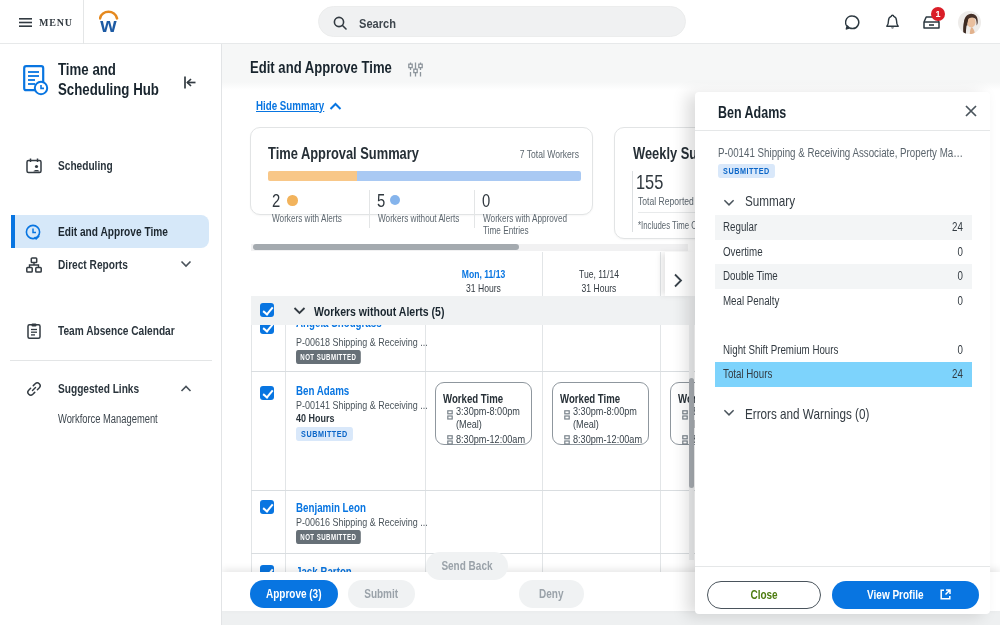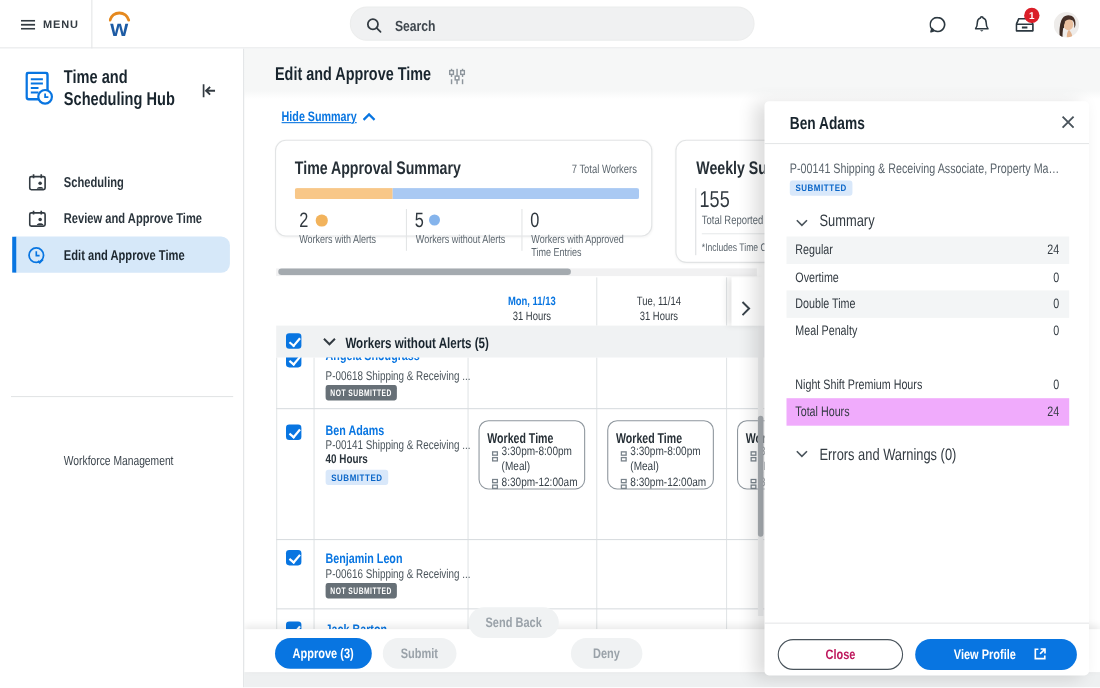--- a/index.html
+++ b/index.html
@@ -6,21 +6,21 @@
 html,body { width:1000px; height:625px; overflow:hidden; }
 body { font-family:"Liberation Sans", sans-serif; background:#fff; position:relative; }
 .abs { position:absolute; }
 .sx  { transform:scaleX(.78); transform-origin:left center; white-space:nowrap; }
 .sxc { transform:scaleX(.78); transform-origin:center center; white-space:nowrap; }
 .sxr { transform:scaleX(.78); transform-origin:right center; white-space:nowrap; }
 
 
 #topbar { position:absolute; left:0; top:0; width:1000px; height:44px; background:#fff; border-bottom:1px solid #e7e9ea; z-index:50; }
 #topbar .vdiv { position:absolute; left:83px; top:0; width:1px; height:44px; background:#e4e6e7; }
-#menu-txt { position:absolute; left:39px; top:17px; font-size:10px; font-weight:bold; letter-spacing:0.8px; color:#333b42; }
+#menu-txt { position:absolute; left:39px; top:17px; font-size:10px; font-weight:bold; letter-spacing:0.8px; color:#333b42;font-family:Liberation Serif, serif; }
 #searchpill { position:absolute; left:318px; top:6px; width:368px; height:31px; background:#f0f1f2; border:1px solid #eceded; border-radius:16px; }
 #searchtxt { position:absolute; left:359px; top:16px; font-size:13.5px; font-weight:bold; color:#3f474e; transform:scaleX(.82); transform-origin:left top; }
 
 
 #sidebar { position:absolute; left:0; top:44px; width:222px; height:581px; background:#fff; border-right:1px solid #e2e4e6; z-index:40; }
 #sb-title { position:absolute; left:58px; top:16px; font-size:17px; font-weight:bold; color:#19252e; line-height:20px; transform:scaleX(.78); transform-origin:left top; }
 .nav-item { position:absolute; left:0; width:222px; height:33px; }
 .nav-item .txt { position:absolute; left:58px; top:9px; font-size:13px; font-weight:bold; color:#2a343c; transform:scaleX(.78); transform-origin:left top; white-space:nowrap; }
 .nav-item .ico { position:absolute; left:26px; top:8.5px; width:16px; height:16px; }
 .nav-sel { left:11px !important; width:198px !important; background:#d6e8f9; border-left:4px solid #0875e1; border-radius:0 8px 8px 0; }
@@ -140,39 +140,64 @@
   <div class="nav-item" style="top:105px">
     <svg class="ico" viewBox="0 0 16 16">
         <rect x="1" y="2.5" width="14" height="12" rx="1.5" fill="none" stroke="#333b42" stroke-width="1.5"></rect>
         <line x1="4.5" y1="0.5" x2="4.5" y2="4" stroke="#333b42" stroke-width="1.5"></line>
         <line x1="11.5" y1="0.5" x2="11.5" y2="4" stroke="#333b42" stroke-width="1.5"></line>
         <circle cx="10.5" cy="8.5" r="1.6" fill="#333b42"></circle>
         <path d="M 7.5 13.5 c 0 -2 6 -2 6 0 z" fill="#333b42"></path>
       </svg>
     <div class="txt">Scheduling</div>
   </div>
-  <div class="nav-item" style="top:138px">
-    <svg class="ico" viewBox="0 0 16 16">
-        <rect x="1" y="2.5" width="14" height="12" rx="1.5" fill="none" stroke="#333b42" stroke-width="1.5"></rect>
-        <line x1="4.5" y1="0.5" x2="4.5" y2="4" stroke="#333b42" stroke-width="1.5"></line>
-        <line x1="11.5" y1="0.5" x2="11.5" y2="4" stroke="#333b42" stroke-width="1.5"></line>
-        <circle cx="10.5" cy="8.5" r="1.6" fill="#333b42"></circle>
-        <path d="M 7.5 13.5 c 0 -2 6 -2 6 0 z" fill="#333b42"></path>
-      </svg>
-    <div class="txt">Review and Approve Time</div>
-  </div>
   <div class="nav-item nav-sel" style="top:171px">
     <svg class="ico" viewBox="0 0 16 16">
         <circle cx="8" cy="8" r="6.6" fill="none" stroke="#0875e1" stroke-width="1.6"></circle>
         <path d="M 8 4.5 V 8.4 H 11" fill="none" stroke="#0875e1" stroke-width="1.5"></path>
         <path d="M 9.5 13.2 l 1.6 1.6 l 3 -3" fill="none" stroke="#0875e1" stroke-width="1.7"></path>
       </svg>
     <div class="txt">Edit and Approve Time</div>
   </div>
+  <div class="nav-item" style="top:204px">
+    <svg class="ico" viewBox="0 0 16 16">
+        <rect x="5.3" y="1" width="5.4" height="4.6" rx="0.8" fill="none" stroke="#333b42" stroke-width="1.5"></rect>
+        <rect x="0.8" y="10.4" width="5.4" height="4.6" rx="0.8" fill="none" stroke="#333b42" stroke-width="1.5"></rect>
+        <rect x="9.8" y="10.4" width="5.4" height="4.6" rx="0.8" fill="none" stroke="#333b42" stroke-width="1.5"></rect>
+        <path d="M 8 5.6 V 8 M 3.5 10.4 V 8 H 12.5 V 10.4" fill="none" stroke="#333b42" stroke-width="1.4"></path>
+      </svg>
+    <div class="txt">Direct Reports</div>
+    <svg class="abs" style="right:30px;top:12px" width="12" height="8" viewBox="0 0 12 8">
+        <path class="chev" d="M 1.5 1.5 L 6 6 L 10.5 1.5"></path>
+      </svg>
+  </div>
+  <div class="nav-item" style="top:270px">
+    <svg class="ico" viewBox="0 0 16 16">
+        <rect x="2" y="1.8" width="12" height="13.4" rx="1.5" fill="none" stroke="#333b42" stroke-width="1.5"></rect>
+        <rect x="5.5" y="0.4" width="5" height="3" rx="1" fill="#333b42"></rect>
+        <line x1="5" y1="6.5" x2="11" y2="6.5" stroke="#333b42" stroke-width="1.3"></line>
+        <line x1="5" y1="9.2" x2="11" y2="9.2" stroke="#333b42" stroke-width="1.3"></line>
+        <line x1="5" y1="11.9" x2="9" y2="11.9" stroke="#333b42" stroke-width="1.3"></line>
+      </svg>
+    <div class="txt">Team Absence Calendar</div>
+  </div>
   <div id="sb-div"></div>
+  <div class="nav-item" style="top:328px">
+    <svg class="ico" viewBox="0 0 16 16">
+        <g stroke="#333b42" stroke-width="1.5" fill="none" stroke-linecap="round">
+          <path d="M 6.5 9.5 L 9.5 6.5"></path>
+          <path d="M 7.3 4.6 L 9.2 2.7 a 2.9 2.9 0 0 1 4.1 4.1 L 11.4 8.7"></path>
+          <path d="M 8.7 11.4 L 6.8 13.3 a 2.9 2.9 0 0 1 -4.1 -4.1 L 4.6 7.3"></path>
+        </g>
+      </svg>
+    <div class="txt">Suggested Links</div>
+    <svg class="abs" style="right:30px;top:13px" width="12" height="8" viewBox="0 0 12 8">
+        <path class="chev" d="M 1.5 6 L 6 1.5 L 10.5 6"></path>
+      </svg>
+  </div>
   <div class="abs sx" style="left:58px;top:368px;font-size:12px;color:#3c454d">Workforce Management</div>
 </div>
 
 <div id="heading">Edit and Approve Time</div>
 
 <svg class="abs" style="left:408px;top:62px;z-index:2" width="15" height="15" viewBox="0 0 15 15">
   <g stroke="#8d959c" stroke-width="1.3" fill="#fff">
     <line x1="2.5" y1="0.5" x2="2.5" y2="2.2"></line>
       <rect x="0.8" y="2.2" width="3.4" height="3.4"></rect>
       <line x1="2.5" y1="5.6" x2="2.5" y2="8"></line>
@@ -351,29 +376,29 @@
   <svg class="abs" style="left:28px;top:107px" width="12" height="8" viewBox="0 0 13 8">
       <path d="M 1.5 1 L 6.5 6 L 11.5 1" fill="none" stroke="#4a545c" stroke-width="1.6"></path>
     </svg>
   <div class="abs sx" style="left:50px;top:100px;font-size:15px;color:#333b42;transform-origin:left top">Summary</div>
 
   <div class="srow" style="top:123px;background:#f3f5f6"><span>Regular</span><b>24</b></div>
   <div class="srow" style="top:147.5px"><span>Overtime</span><b>0</b></div>
   <div class="srow" style="top:172px;background:#f3f5f6"><span>Double Time</span><b>0</b></div>
   <div class="srow" style="top:196.5px"><span>Meal Penalty</span><b>0</b></div>
   <div class="srow" style="top:245.5px"><span>Night Shift Premium Hours</span><b>0</b></div>
-  <div class="srow" style="top:270px;background:#f0abfc"><span>Total Hours</span><b>24</b></div>
+  <div class="srow" style="top:270px;background:#7dd3fc"><span>Total Hours</span><b>24</b></div>
 
   <svg class="abs" style="left:28px;top:317px" width="12" height="8" viewBox="0 0 13 8">
       <path d="M 1.5 1 L 6.5 6 L 11.5 1" fill="none" stroke="#4a545c" stroke-width="1.6"></path>
     </svg>
   <div class="abs sx" style="left:50px;top:313px;font-size:15px;color:#333b42;transform-origin:left top">Errors and Warnings (0)</div>
 
   <div class="abs" style="left:0;top:474px;width:295px;height:1px;background:#e5e7e8"></div>
-  <div class="btn" style="left:12px;top:489px;width:114px;border:1px solid #4a545c;color:#be185d;background:#fff;line-height:26px"><i>Close</i></div>
+  <div class="btn" style="left:12px;top:489px;width:114px;border:1px solid #4a545c;color:#4d7c0f;background:#fff;line-height:26px"><i>Close</i></div>
   <div class="btn btn-blue" style="left:137px;top:489px;width:147px"><i>View Profile</i>
     <svg style="margin-left:6px;vertical-align:-1px" width="11" height="11" viewBox="0 0 11 11">
         <g fill="none" stroke="#fff" stroke-width="1.5">
           <path d="M 4 1.2 H 1.2 V 9.8 H 9.8 V 7"></path>
           <path d="M 6 1 H 10 V 5 M 10 1 L 5.5 5.5"></path>
         </g>
       </svg>
   </div>
 </div>
 

